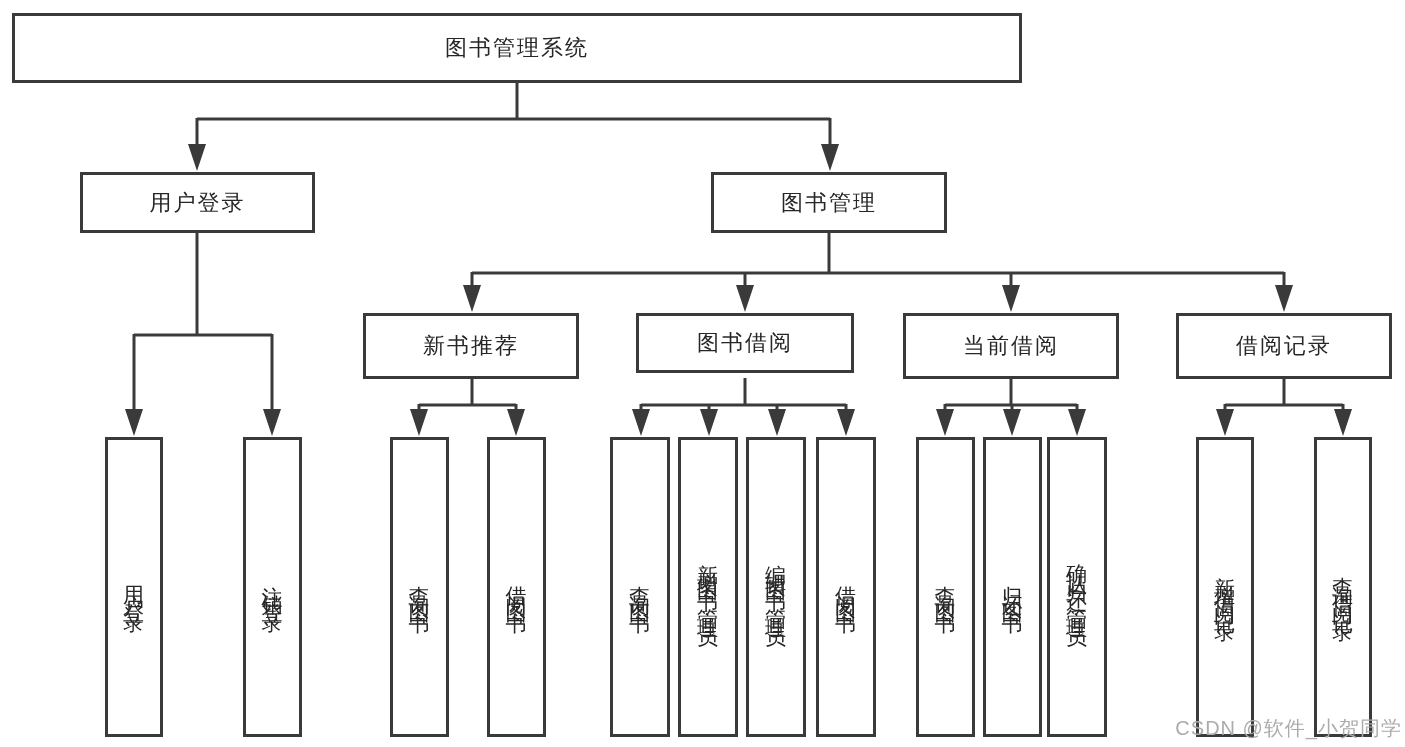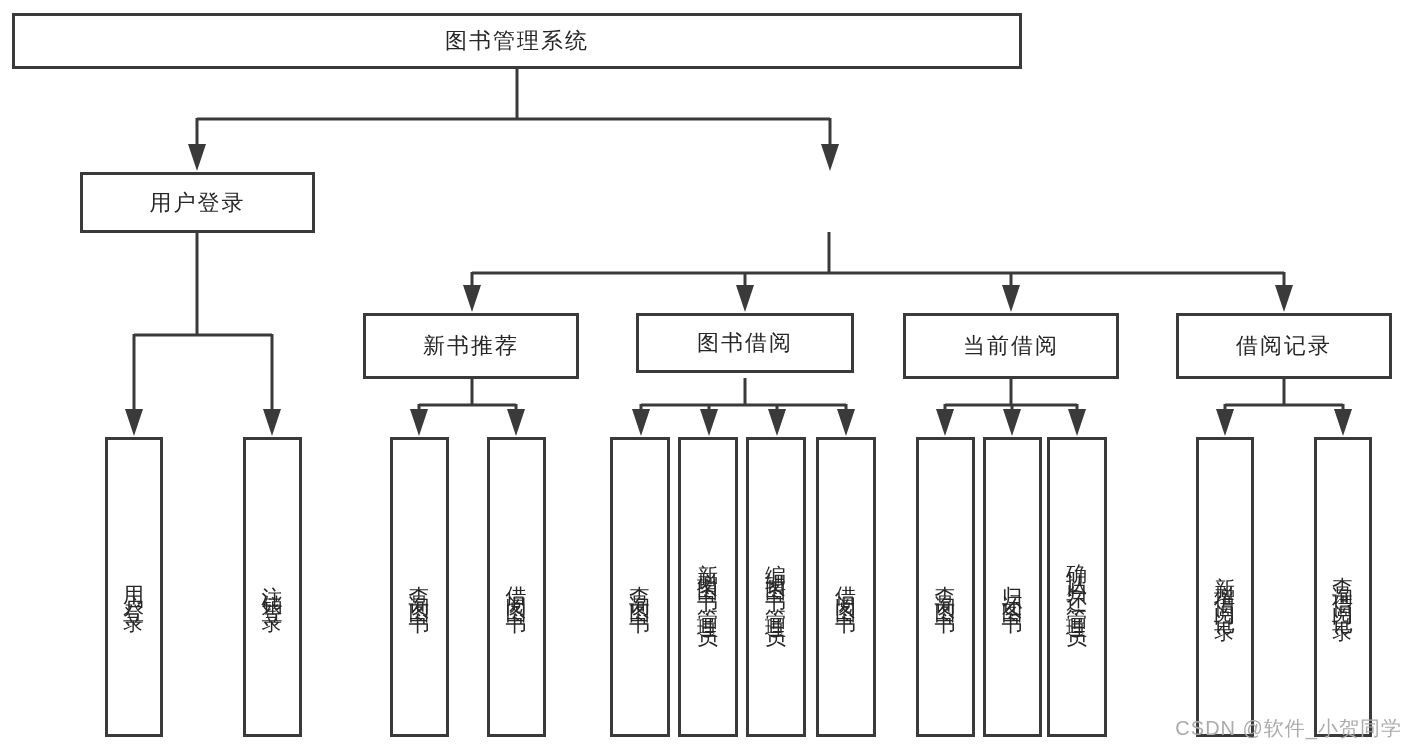--- a/index.html
+++ b/index.html
@@ -61,26 +61,29 @@
       <polygon points="768,409 786,409 777,436"></polygon>
       <polygon points="837,409 855,409 846,436"></polygon>
       <polygon points="936,409 954,409 945,436"></polygon>
       <polygon points="1003,409 1021,409 1012,436"></polygon>
       <polygon points="1068,409 1086,409 1077,436"></polygon>
       <polygon points="1216,409 1234,409 1225,436"></polygon>
       <polygon points="1334,409 1352,409 1343,436"></polygon>
     </g>
   </svg>
 
-  <div class="node h" style="left:12px;top:13px;width:1010px;height:56px">
+  <div class="node h" style="left:12px;top:13px;width:1010px;height:70px">
     <span>图书管理系统</span>
   </div>
 
   <div class="node h" style="left:80px;top:172px;width:235px;height:61px">
     <span>用户登录</span>
+  </div>
+  <div class="node h" style="left:711px;top:172px;width:236px;height:61px">
+    <span>图书管理</span>
   </div>
 
   <div class="node h" style="left:363px;top:313px;width:216px;height:66px">
     <span>新书推荐</span>
   </div>
   <div class="node h" style="left:636px;top:313px;width:218px;height:60px">
     <span>图书借阅</span>
   </div>
   <div class="node h" style="left:903px;top:313px;width:216px;height:66px">
     <span>当前借阅</span>

